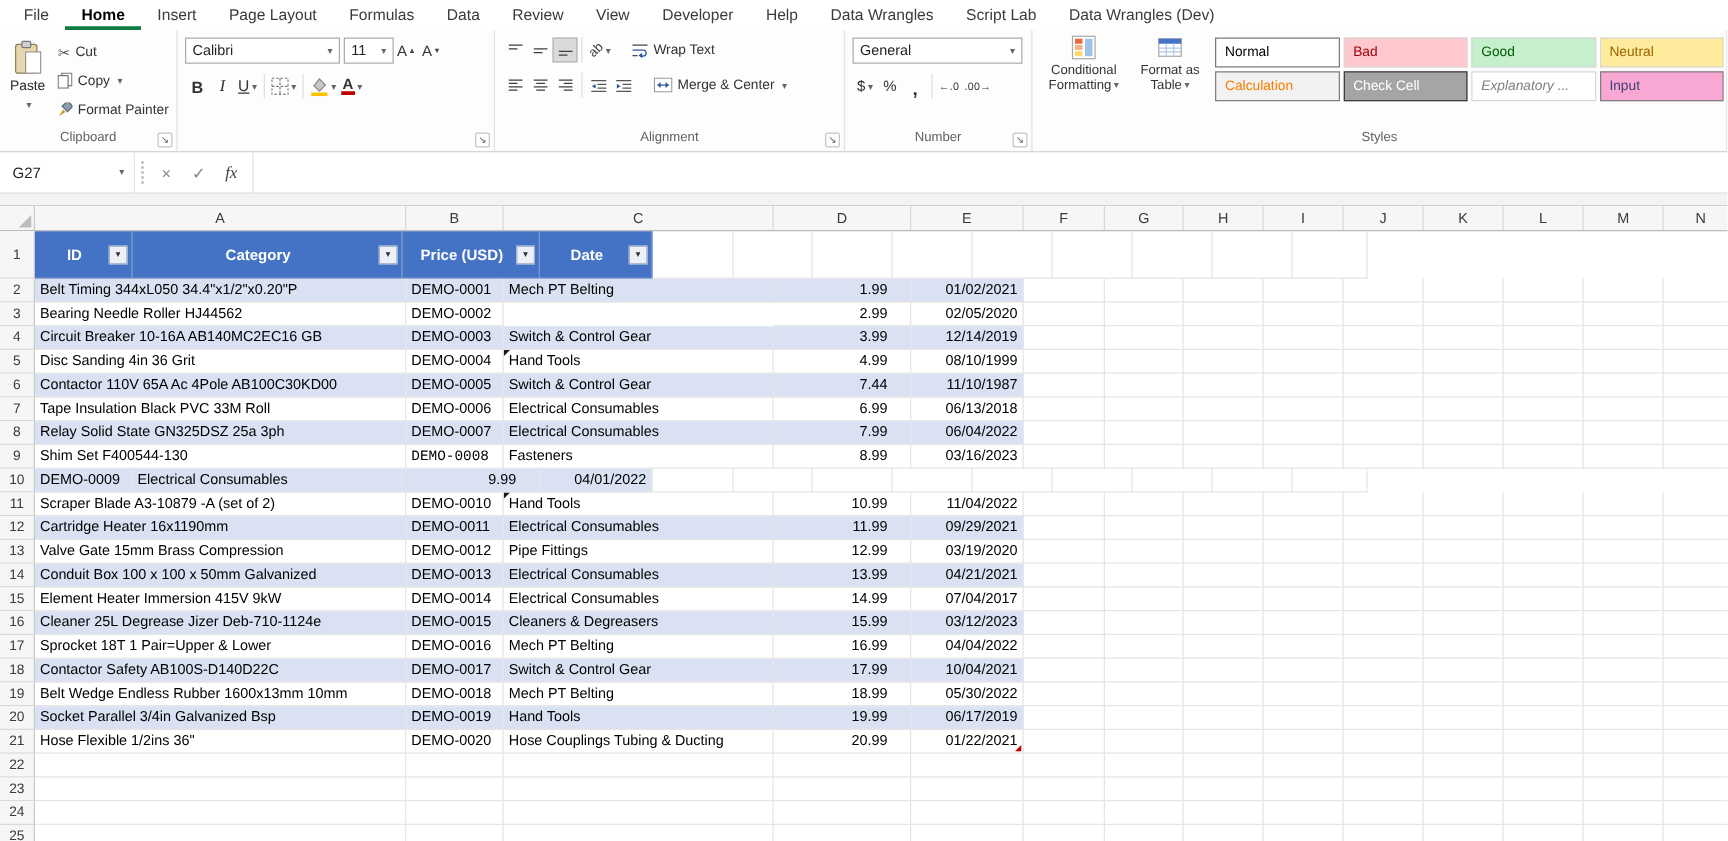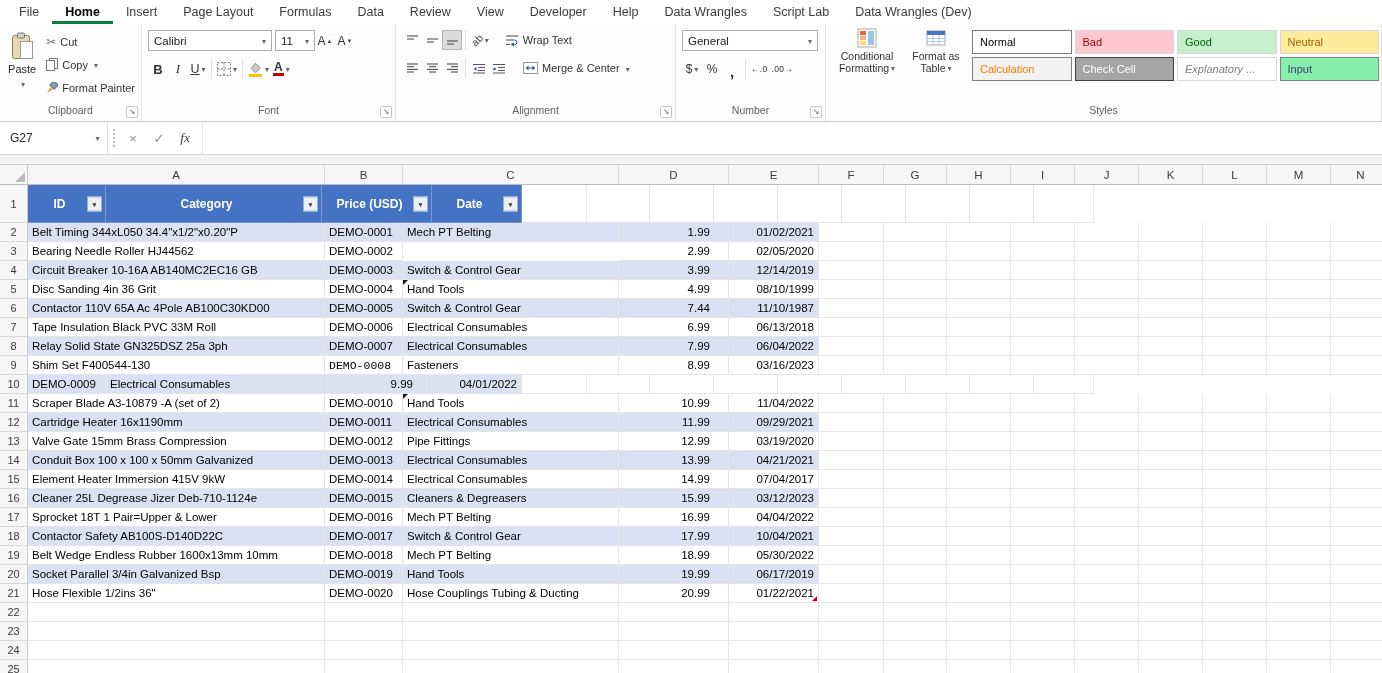--- a/index.html
+++ b/index.html
@@ -167,21 +167,20 @@
             <rect x="1" y="12" width="13" height="3" style="fill:var(--fill-swatch,#FFC000)"></rect>
           </svg>
             <span class="caret"></span>
         </span>
         <span class="tbtn">
           <span class="fc-a">A</span>
             <span class="caret"></span>
         </span>
       </div>
     </div>
-    <div class="rg-label"><span>Font</span></div>
     <span class="launcher"></span>
   </div>
 
   <div class="rgroup" style="width:280px">
     <div class="rg-content">
       <div class="frow">
         <span class="tbtn">
             <svg width="13" height="12">
               <path d="M1 2h11M1 5h7" stroke="#3f3f3f"></path>
             </svg>
@@ -303,21 +302,21 @@
         <span class="bigbtn-lbl"><span>Format as Table</span><span class="caret"></span></span>
       </div>
       <div class="gallery">
           <div class="chip sel" style="background: rgb(255, 255, 255); color: rgb(0, 0, 0);">Normal</div>
           <div class="chip" style="background: rgb(255, 199, 206); color: rgb(156, 0, 6);">Bad</div>
           <div class="chip" style="background: rgb(198, 239, 206); color: rgb(0, 97, 0);">Good</div>
           <div class="chip" style="background: rgb(255, 235, 156); color: rgb(156, 101, 0);">Neutral</div>
           <div class="chip" style="background: rgb(242, 242, 242); color: rgb(250, 125, 0); border: 1px solid rgb(127, 127, 127);">Calculation</div>
           <div class="chip" style="background: rgb(165, 165, 165); color: rgb(255, 255, 255); border: 1px solid rgb(63, 63, 63);">Check Cell</div>
           <div class="chip" style="background: rgb(255, 255, 255); color: rgb(127, 127, 127); font-style: italic;">Explanatory ...</div>
-          <div class="chip" style="background: #86efac; color: rgb(63, 63, 118); border: 1px solid rgb(127, 127, 127);">Input</div>
+          <div class="chip" style="background: #f9a8d4; color: rgb(63, 63, 118); border: 1px solid rgb(127, 127, 127);">Input</div>
         </div>
     </div>
     <div class="rg-label"><span>Styles</span></div>
   </div>
 </div>
 
 <div class="fbar">
   <div class="name-box">
       <span>G27</span>
     </div>

